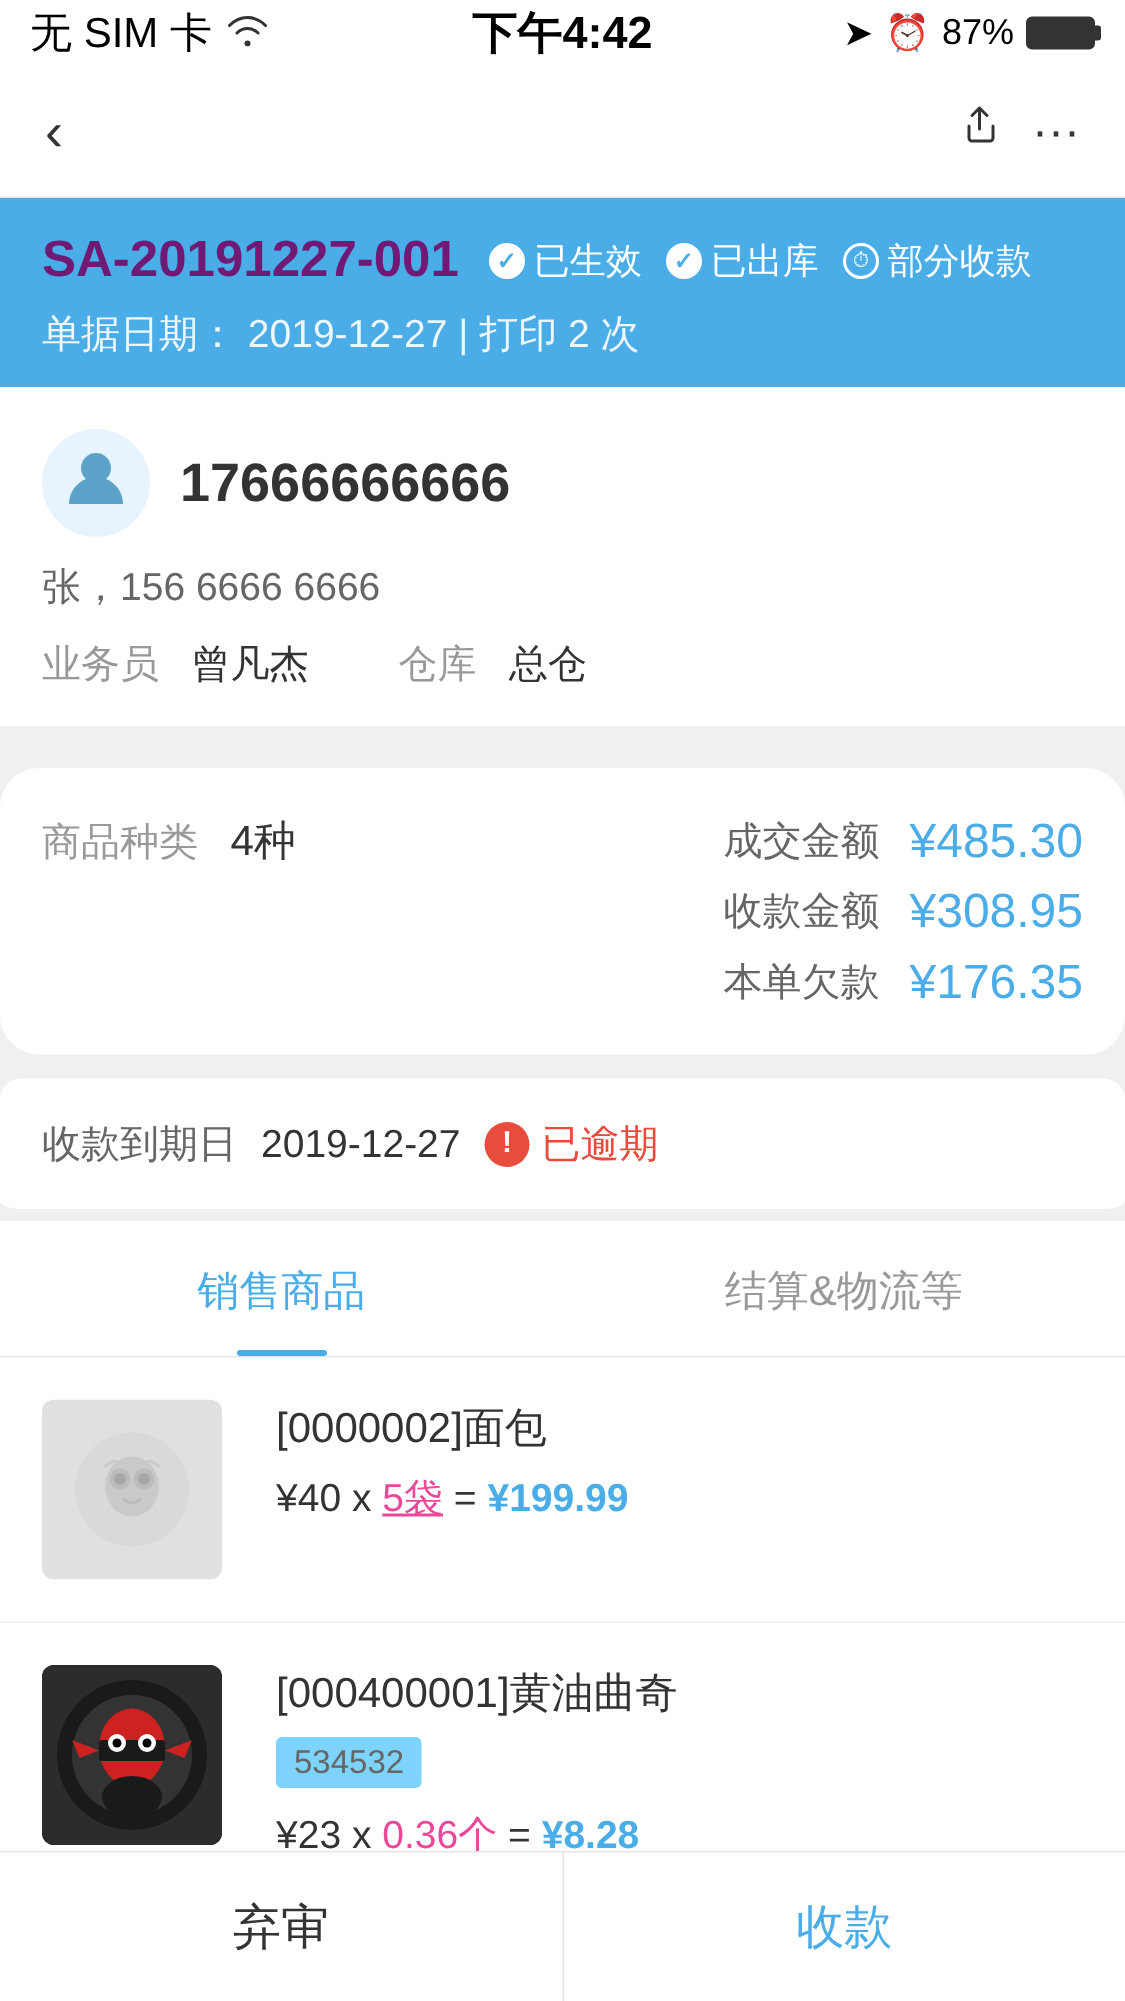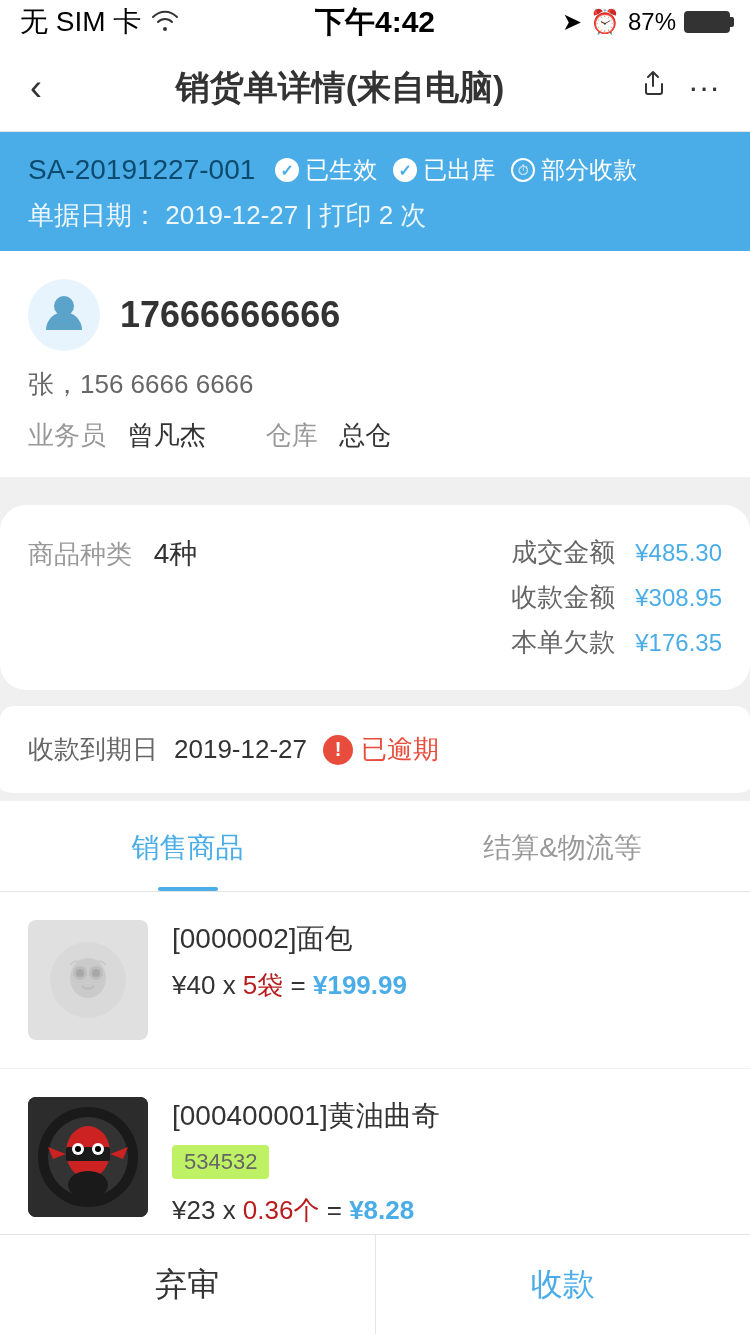--- a/index.html
+++ b/index.html
@@ -100,23 +100,23 @@
       background: #4AADE8;
       padding: 22px 28px 18px;
     }
     .banner-top {
       display: flex;
       align-items: center;
       gap: 20px;
       margin-bottom: 12px;
     }
     .order-id {
-      font-size: 28px;
-      font-weight: 400;
-      color: #0c4a6e;
+      font-size: 34px;
+      font-weight: 700;
+      color: #701a75;
     }
     .status-tags {
       display: flex;
       gap: 16px;
       align-items: center;
     }
     .status-tag {
       display: flex;
       align-items: center;
       gap: 6px;
@@ -218,21 +218,21 @@
       gap: 10px;
       align-items: flex-end;
     }
     .stats-row {
       display: flex;
       gap: 20px;
       align-items: center;
       font-size: 26px;
     }
     .stats-row-label { color: #666; }
-    .stats-row-value { color: #4AADE8; font-size: 24px; }
+    .stats-row-value { color: #4AADE8; font-size: 32px; }
 
     
     .due-section {
       background: #fff;
       padding: 26px 28px;
       margin-bottom: 0;
       display: flex;
       align-items: center;
       gap: 16px;
       border-bottom: 8px solid #f0f0f0;
@@ -295,21 +295,21 @@
     }
 
     
     .product-list {
       background: #fff;
     }
     .product-item {
       display: flex;
       align-items: flex-start;
       padding: 28px 28px;
-      gap: 24px;
+      gap: 36px;
       border-bottom: 1px solid #f0f0f0;
     }
     .product-thumb {
       width: 120px;
       height: 120px;
       border-radius: 8px;
       background: #f0f0f0;
       flex-shrink: 0;
       overflow: hidden;
       display: flex;
@@ -337,33 +337,34 @@
     .product-info {
       flex: 1;
     }
     .product-name {
       font-size: 28px;
       color: #333;
       margin-bottom: 10px;
     }
     .product-sku {
       display: inline-block;
-      background: #bef264;
+      background: #7dd3fc;
       color: #666;
       font-size: 22px;
       padding: 4px 12px;
       border-radius: 4px;
       margin-bottom: 14px;
     }
     .product-price {
       font-size: 26px;
       color: #333;
     }
     .price-qty {
-      color: #b91c1c;
+      color: #ec4899;
+      text-decoration: underline;
     }
     .price-total {
       color: #4AADE8;
       font-weight: 600;
     }
 
     
     .bottom-bar {
       position: fixed;
       bottom: 0;
@@ -411,21 +412,20 @@
   <div class="status-right">
     <span>➤</span>
     <span>⏰</span>
     <span>87%</span>
     <span class="battery-bar"></span>
   </div>
 </div>
 
 <div class="nav-bar">
   <span class="nav-back">‹</span>
-  <span class="nav-title">销货单详情(来自电脑)</span>
   <div class="nav-actions">
     <span class="nav-share">
       <svg width="30" height="30" viewBox="0 0 30 30" fill="none">
         <path d="M8 15v8a2 2 0 0 0 2 2h12a2 2 0 0 0 2-2v-8" stroke="#333" stroke-width="2" stroke-linecap="round"></path>
         <path d="M15 3v14M10 8l5-5 5 5" stroke="#333" stroke-width="2" stroke-linecap="round" stroke-linejoin="round"></path>
       </svg>
     </span>
     <span class="nav-more">···</span>
   </div>
 </div>

